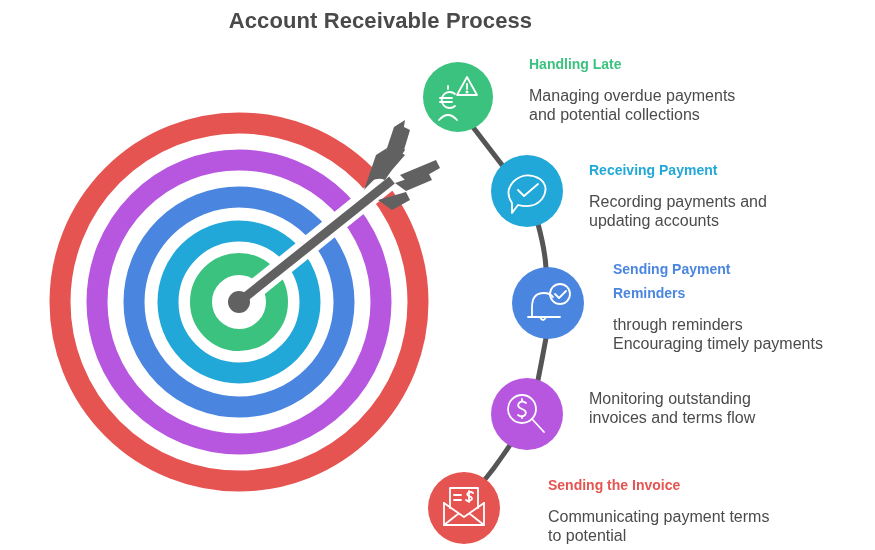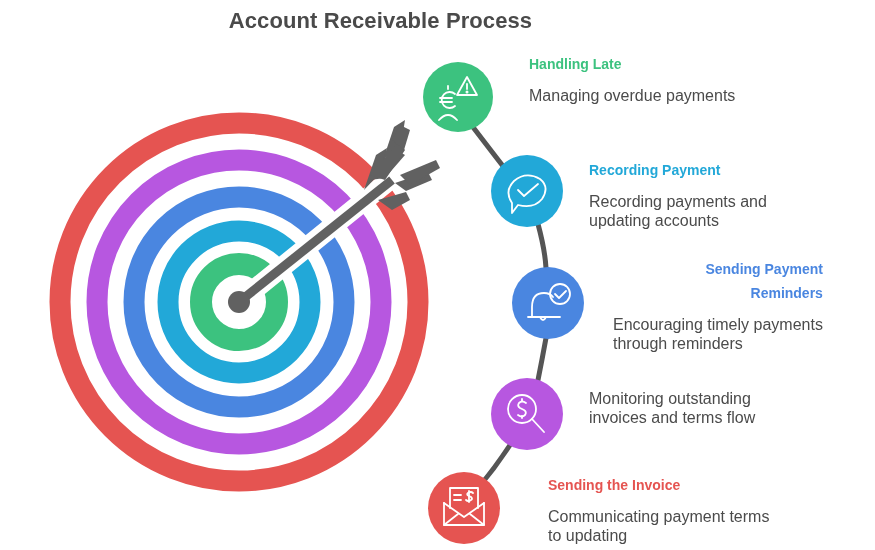--- a/index.html
+++ b/index.html
@@ -94,52 +94,53 @@
     <line x1="469" y1="491" x2="469" y2="502"></line>
   </g>
 </svg>
 
 <div class="step" style="left:529px; top:52px;">
   <div class="step-title" style="color:#3cc27f;">
     <div>Handling Late</div>
   </div>
   <div class="step-desc">
     <div>Managing overdue payments</div>
+    <div>and potential collections</div>
   </div>
 </div>
 
 <div class="step" style="left:589px; top:158px;">
   <div class="step-title" style="color:#22a8d8;">
-    <div>Recording Payment</div>
+    <div>Receiving Payment</div>
   </div>
   <div class="step-desc">
     <div>Recording payments and</div>
     <div>updating accounts</div>
   </div>
 </div>
 
 <div class="step" style="left:613px; top:257px;">
-  <div class="step-title" style="color:#4a86e0;text-align:right;">
+  <div class="step-title" style="color:#4a86e0;">
     <div>Sending Payment</div>
     <div>Reminders</div>
   </div>
   <div class="step-desc">
+    <div>through reminders</div>
     <div>Encouraging timely payments</div>
-    <div>through reminders</div>
   </div>
 </div>
 
 <div class="step" style="left:589px; top:379px;">
   <div class="step-desc">
     <div>Monitoring outstanding</div>
     <div>invoices and terms flow</div>
   </div>
 </div>
 
 <div class="step" style="left:548px; top:473px;">
   <div class="step-title" style="color:#e55451;">
     <div>Sending the Invoice</div>
   </div>
   <div class="step-desc">
     <div>Communicating payment terms</div>
-    <div>to updating</div>
+    <div>to potential</div>
   </div>
 </div>
 
 </body></html>

